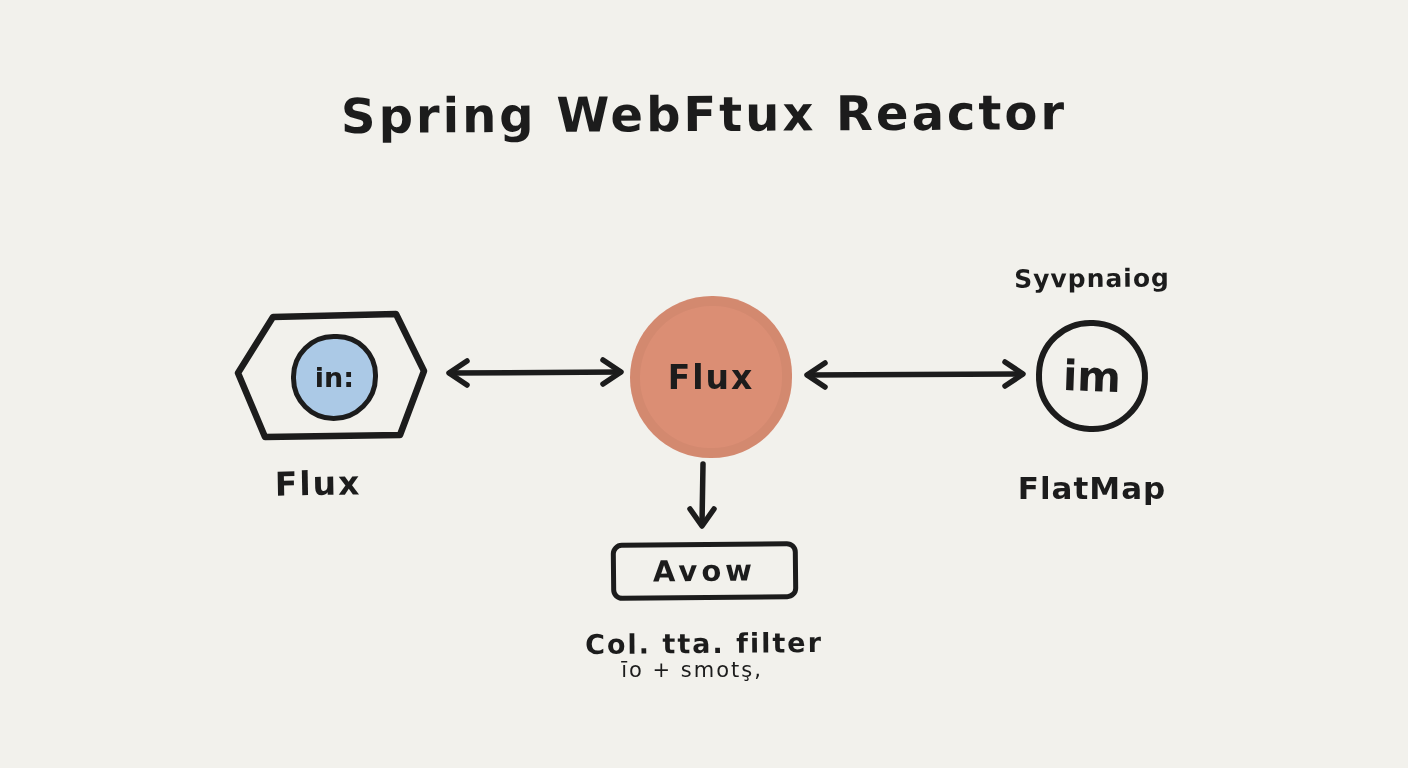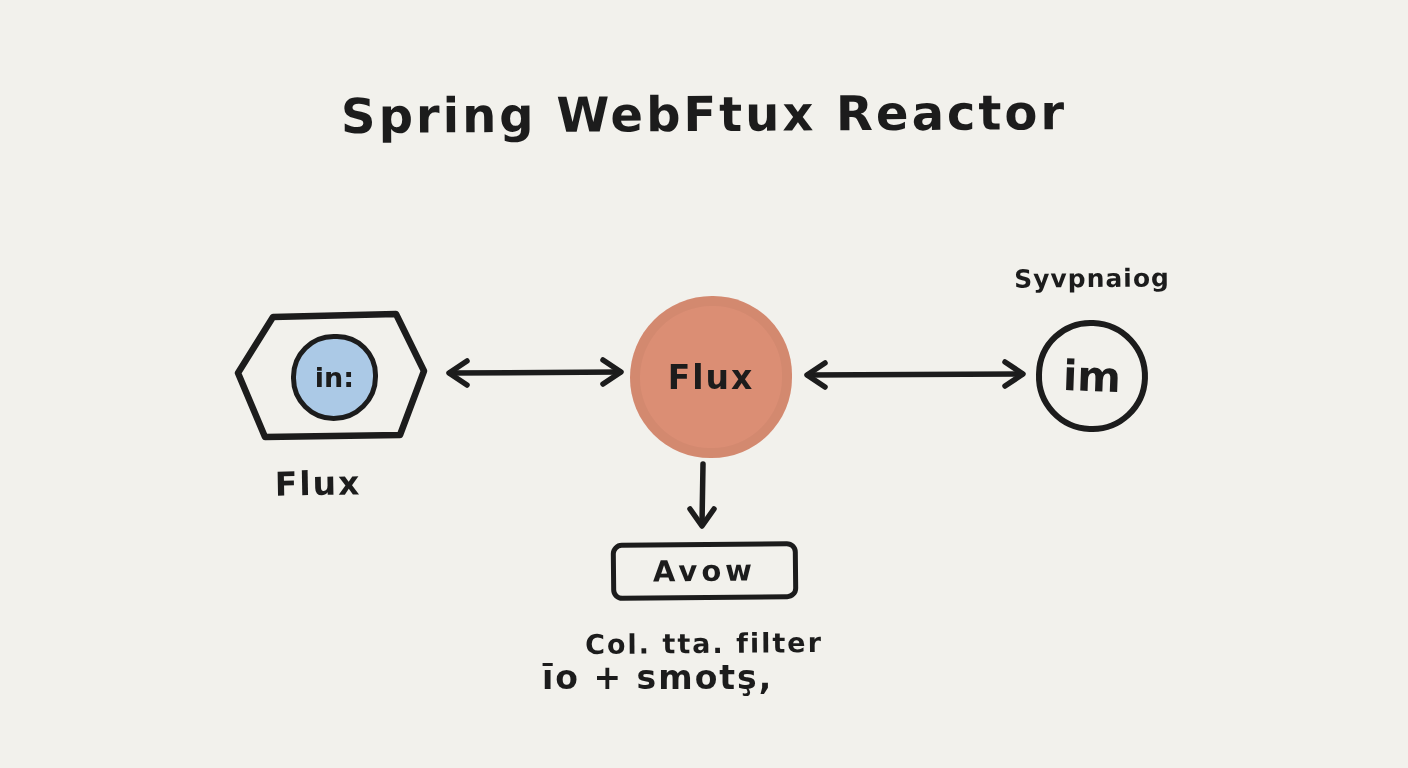--- a/index.html
+++ b/index.html
@@ -87,21 +87,21 @@
     font-size:29px;font-weight:700;letter-spacing:4px;
     transform:rotate(-0.6deg);
   }
   .caption-line1{
     position:absolute;left:554px;top:628px;width:300px;
     text-align:center;font-size:27px;font-weight:700;letter-spacing:2px;
     transform:rotate(-0.5deg);
   }
   .caption-line2{
     position:absolute;left:542px;top:658px;width:300px;
-    font-size:33px;font-weight:700;letter-spacing:2px;
+    text-align:center;font-size:21px;font-weight:400;letter-spacing:2px;
   }
 </style>
 </head>
 <body>
 
 <div class="canvas">
 
   <div class="title">Spring WebFtux Reactor</div>
 
   <svg class="hex-svg" width="198" height="140" viewBox="0 0 198 140">
@@ -125,20 +125,21 @@
   <svg class="arrow" style="left:798px;top:356px;" width="234" height="38" viewBox="0 0 234 38">
     <line x1="10" y1="19" x2="224" y2="18"></line>
     <polyline points="27,7 9,19 27,31"></polyline>
     <polyline points="207,6 225,18 207,30"></polyline>
   </svg>
 
   <div class="flatmap-top-label">Syvpnaiog</div>
   <div class="flatmap-ring">
     <span>im</span>
   </div>
+  <div class="flatmap-label">FlatMap</div>
 
   <svg class="arrow" style="left:684px;top:456px;" width="38" height="80" viewBox="0 0 38 80">
     <line x1="19" y1="8" x2="18" y2="68"></line>
     <polyline points="6,53 18,70 30,53"></polyline>
   </svg>
 
   <div class="avow-box">
     <span>Avow</span>
   </div>
 

